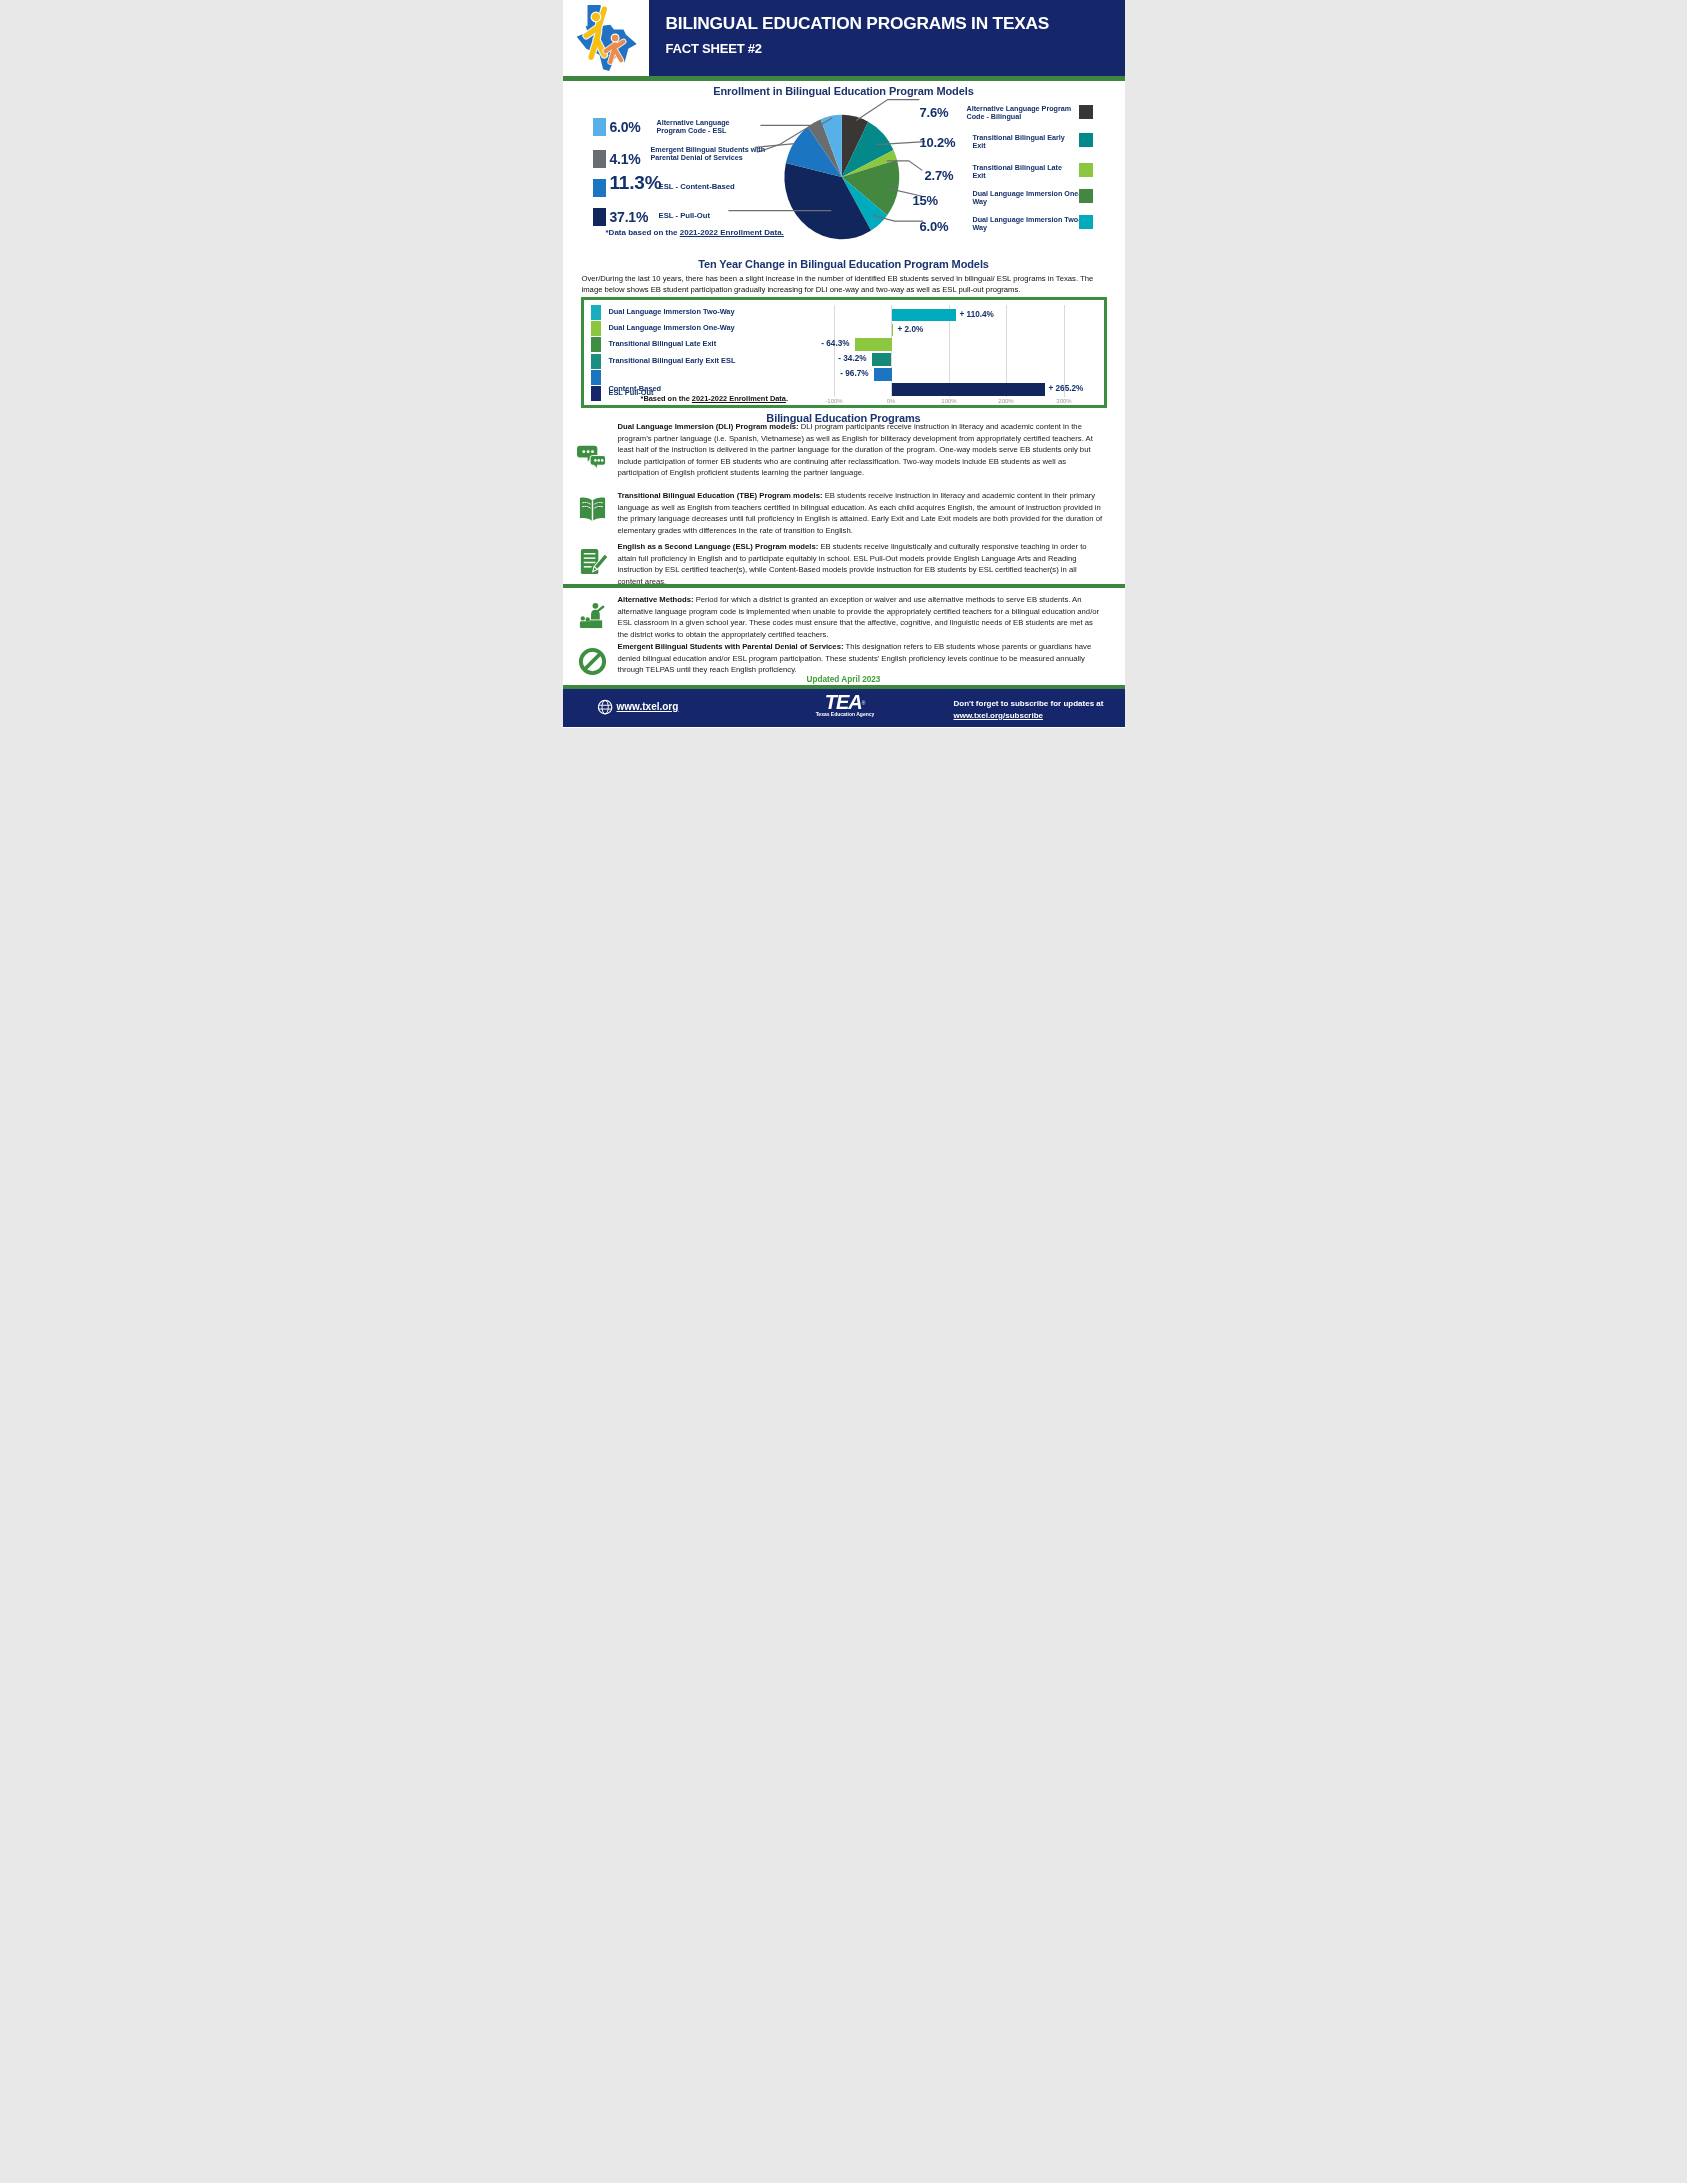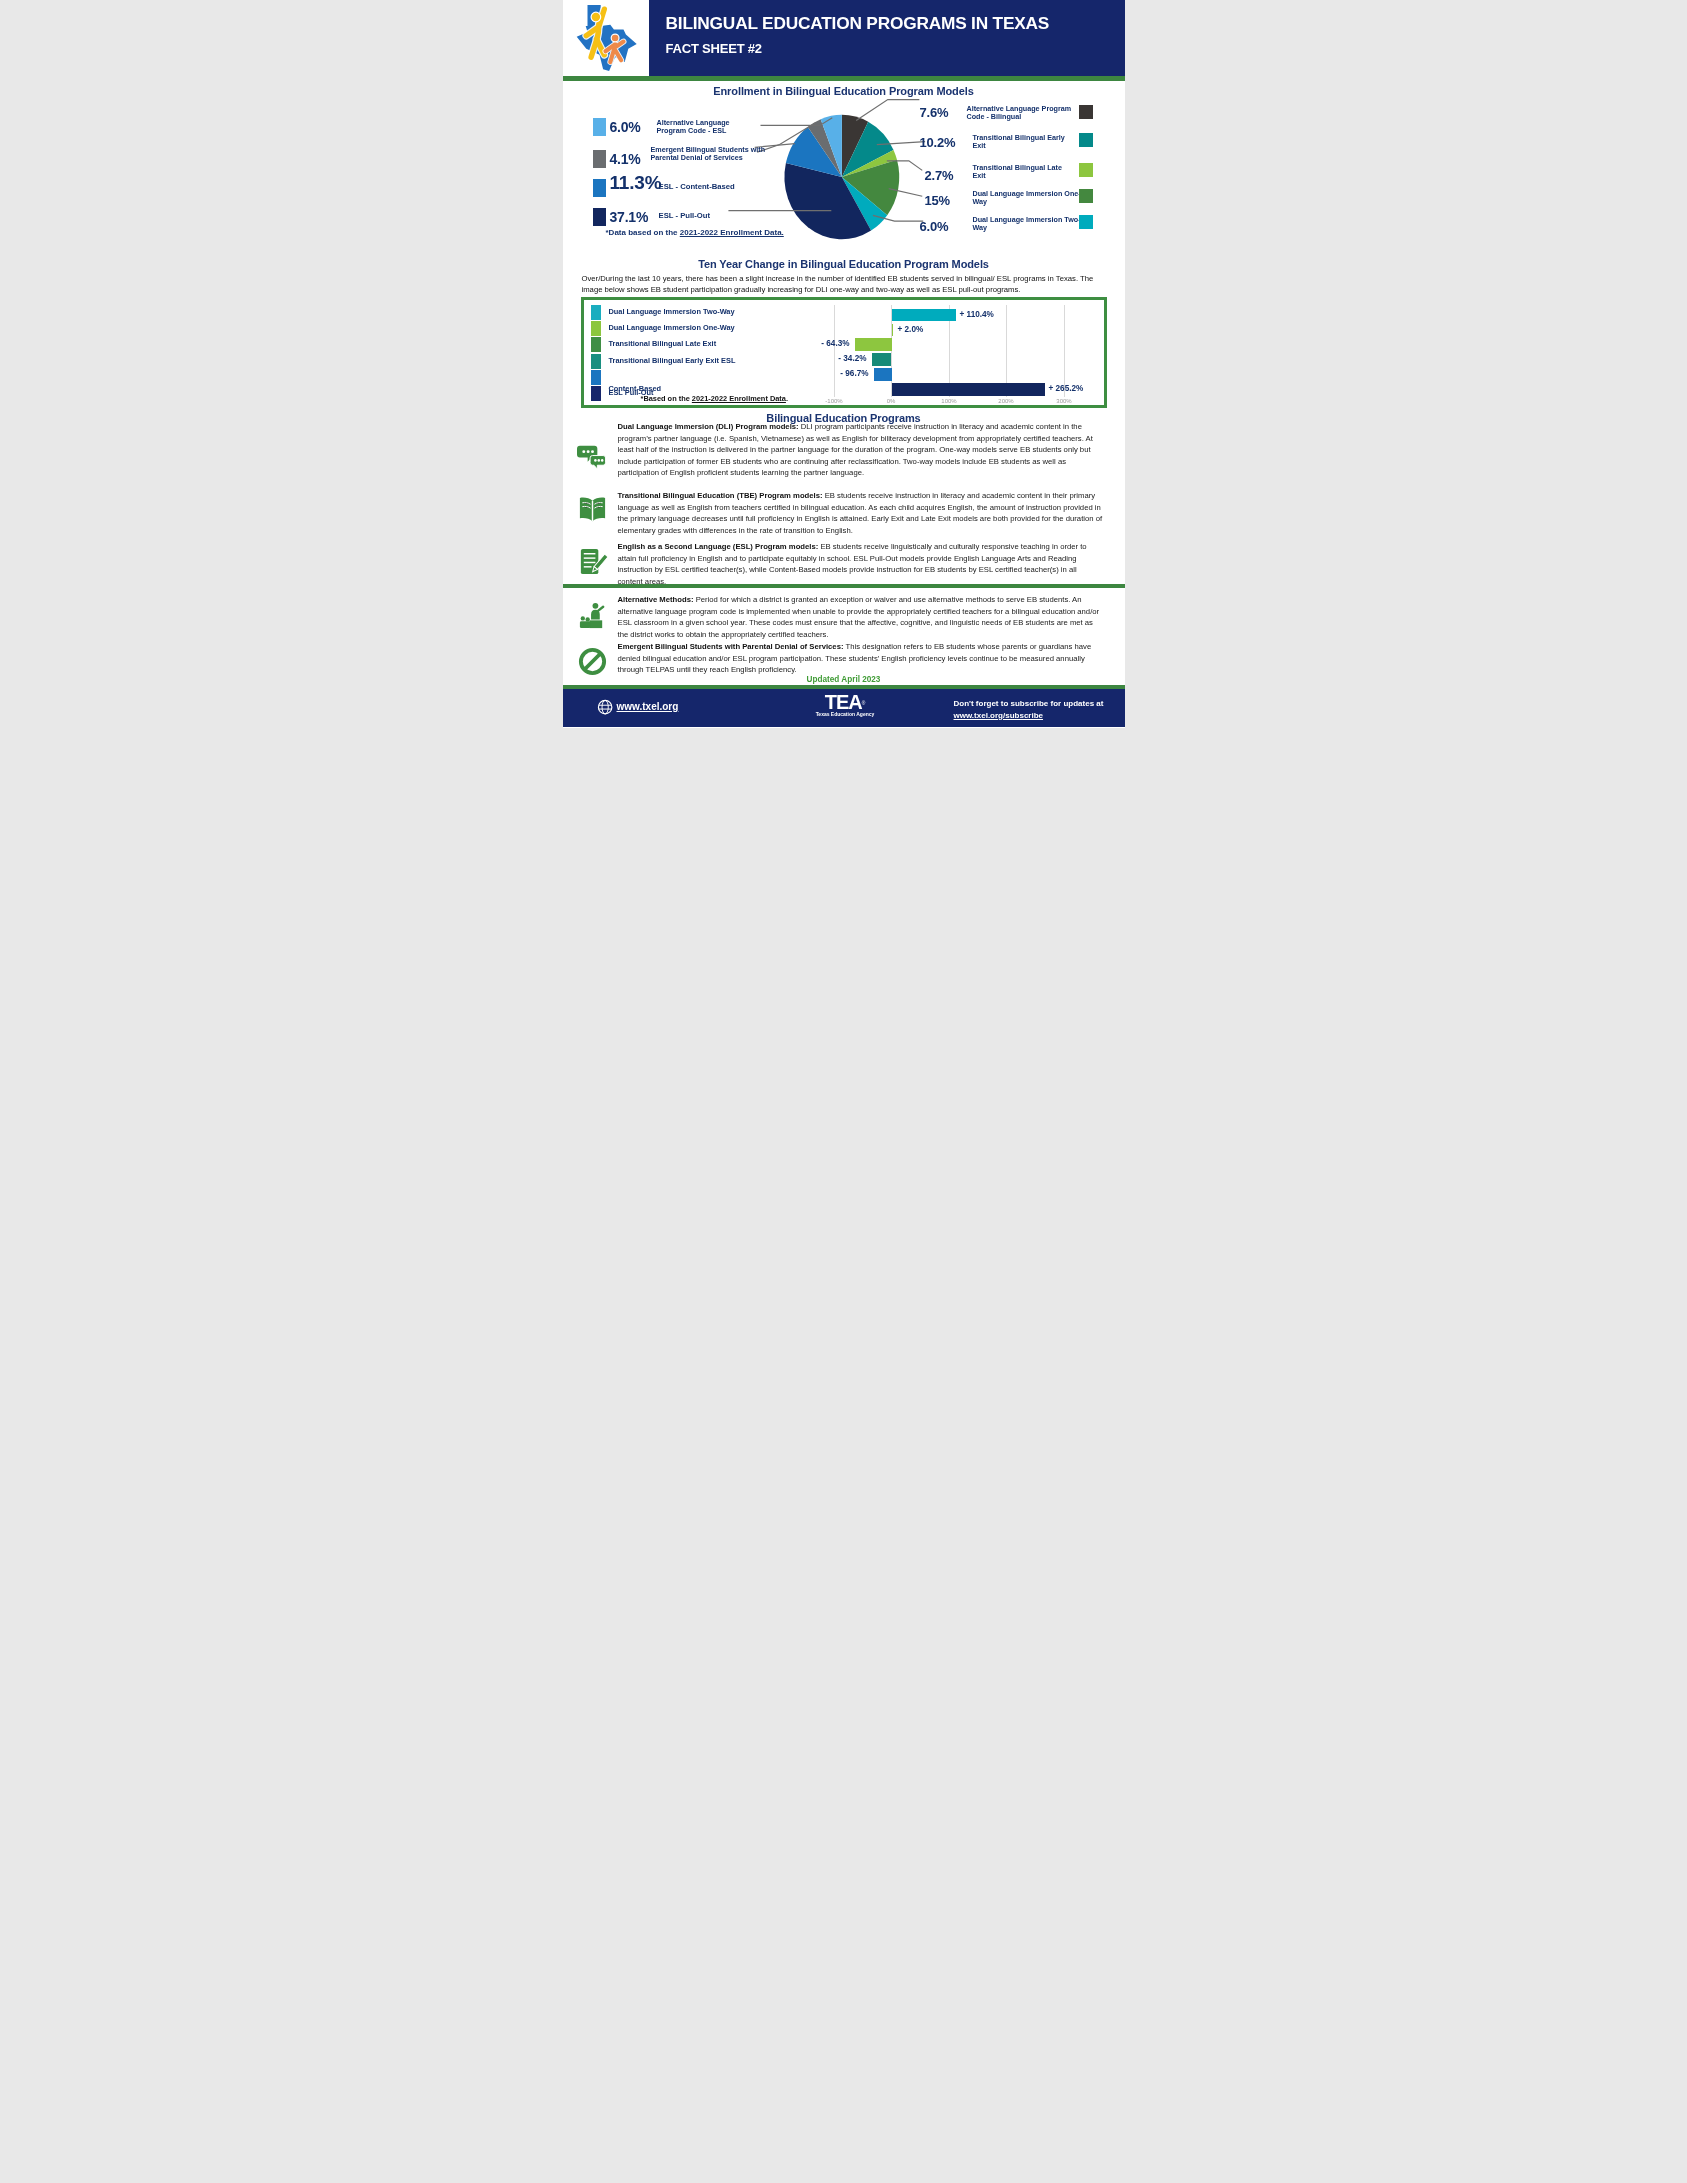--- a/index.html
+++ b/index.html
@@ -32,21 +32,21 @@
   .prog-text{position:absolute;left:55px;width:485px;margin:0;color:#1a1a1a;font-size:7.7px;line-height:1.5;}
   .prog-lead{font-weight:bold;color:#111111;}
   .prog-icon{position:absolute;left:14.4px;width:31px;height:31px;}
   .divider{left:0;width:562px;height:4.3px;background:#3d8640;}
   .updated{position:absolute;left:0;width:562px;text-align:center;color:#3f9b35;font-weight:bold;font-size:8.2px;}
   
   .footer-navy{left:0;top:689px;width:562px;height:38px;background:#15266b;}
   .site-link{position:absolute;left:54px;top:701px;color:#ffffff;font-size:10px;font-weight:bold;text-decoration:underline;}
   .globe{position:absolute;left:34px;top:699px;width:16.3px;height:16.3px;}
   .tea-wrap{position:absolute;left:249px;top:692px;width:67px;text-align:center;color:#ffffff;}
-  .tea-big{font-size:20px;font-weight:bold;letter-spacing:-1px;line-height:1;}
+  .tea-big{font-size:20px;font-weight:bold;font-style:italic;letter-spacing:-1px;line-height:1;}
   .tea-reg{font-size:4.8px;vertical-align:super;}
   .tea-cap{font-size:5px;font-weight:bold;margin-top:-1px;}
   .subscribe{position:absolute;left:391px;top:698px;width:165px;color:#ffffff;font-size:8px;font-weight:bold;line-height:1.5;}
 </style>
 </head>
 <body>
 
 <div class="page">
 
   <div class="abs header-navy"></div>
@@ -146,21 +146,21 @@
     <span class="pct" style="left:357px;top:135px;font-size:13px;">10.2%</span>
     <span class="leg-label" style="left:410px;top:134px;width:96px;">Transitional Bilingual Early Exit</span>
     <span class="swatch" style="left: 516px; top: 133px; width: 14.4px; height: 14.4px; background-color: rgb(4, 137, 138);"></span>
   </div>
   <div class="pr-row">
     <span class="pct" style="left:362px;top:168px;font-size:13px;">2.7%</span>
     <span class="leg-label" style="left:410px;top:164px;width:96px;">Transitional Bilingual Late Exit</span>
     <span class="swatch" style="left: 516px; top: 163px; width: 14.4px; height: 14.4px; background-color: rgb(141, 198, 63);"></span>
   </div>
   <div class="pr-row">
-    <span class="pct" style="left:362px;top:193px;font-size:13px;">15%</span>
+    <span class="pct" style="left:350px;top:193px;font-size:13px;">15%</span>
     <span class="leg-label" style="left:410px;top:190px;width:110px;">Dual Language Immersion One-Way</span>
     <span class="swatch" style="left: 516px; top: 189px; width: 14.4px; height: 14.4px; background-color: rgb(68, 136, 63);"></span>
   </div>
   <div class="pr-row">
     <span class="pct" style="left:357px;top:219px;font-size:13px;">6.0%</span>
     <span class="leg-label" style="left:410px;top:216px;width:110px;">Dual Language Immersion Two-Way</span>
     <span class="swatch" style="left: 516px; top: 215px; width: 14.4px; height: 14.4px; background-color: rgb(0, 171, 189);"></span>
   </div>
 
   <div class="pie-footnote" style="left:43px;top:228px;">

